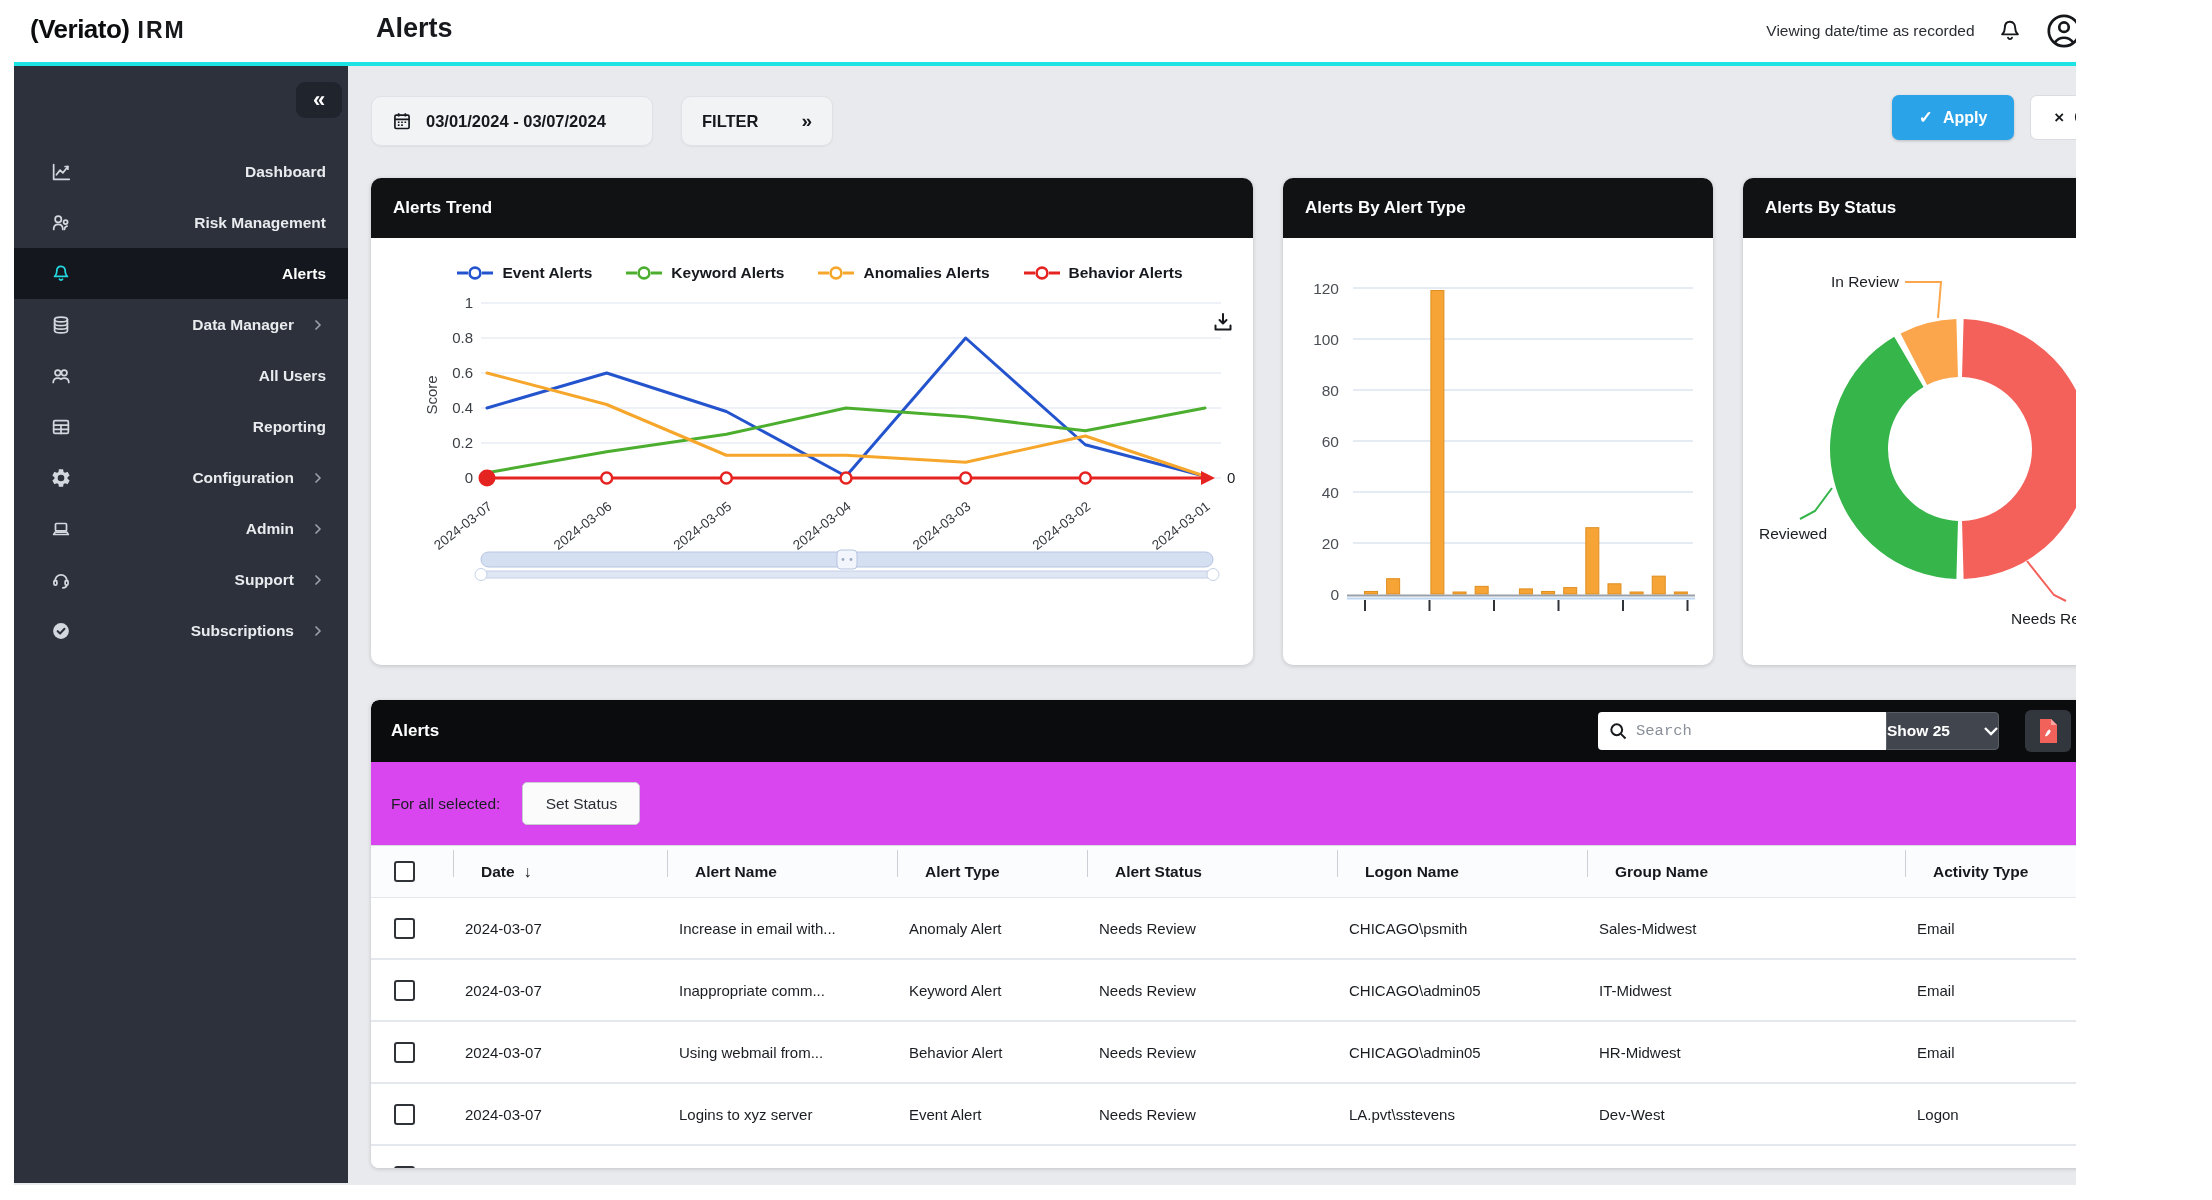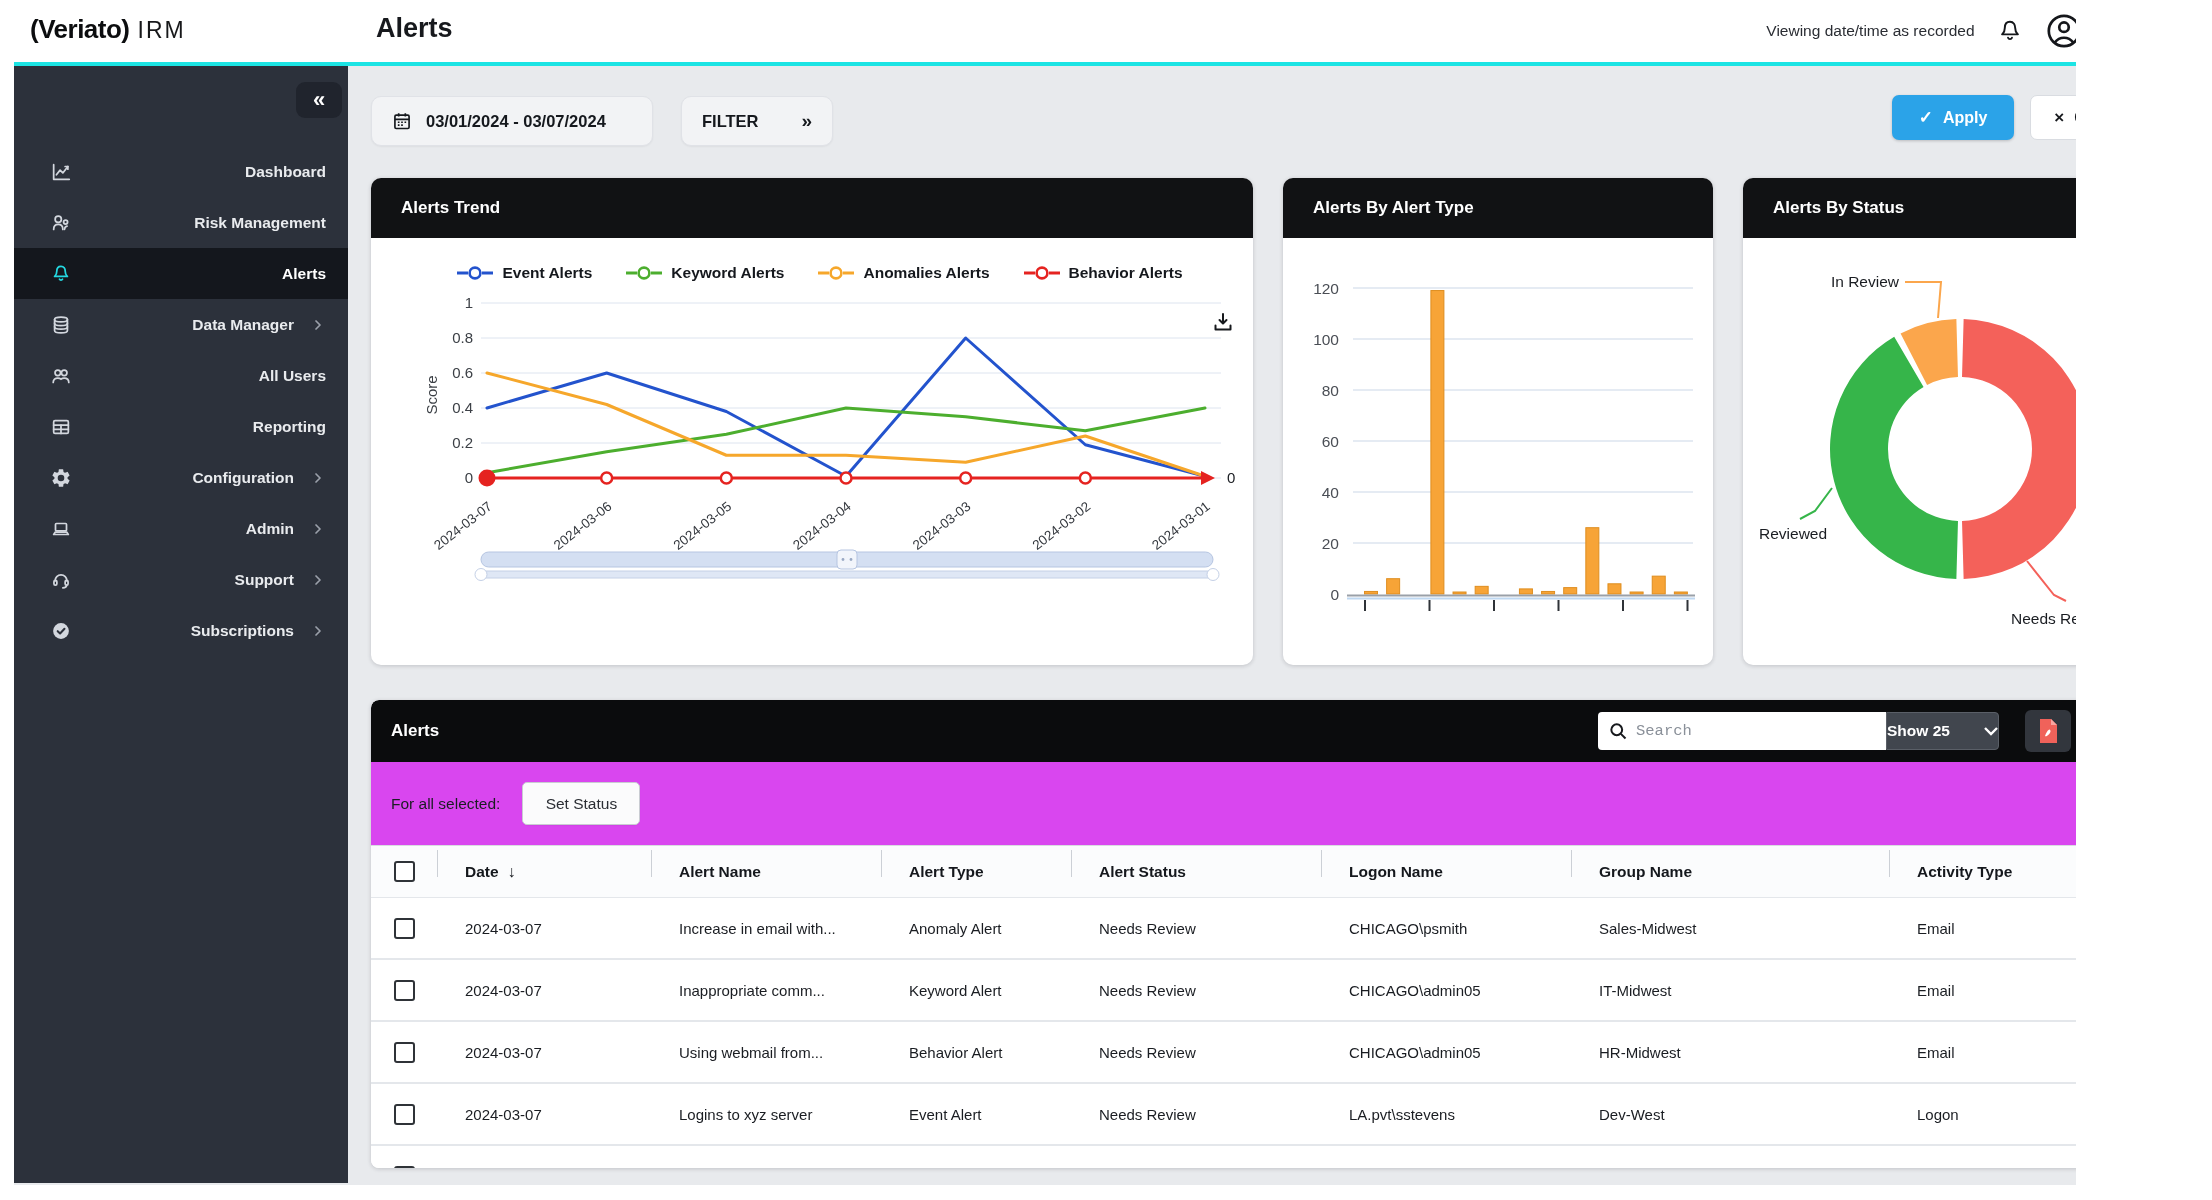--- a/index.html
+++ b/index.html
@@ -3,21 +3,21 @@
 <meta charset="utf-8">
 <style>
   * { margin:0; padding:0; box-sizing:border-box; }
   body { background:#fff; font-family:"Liberation Sans", sans-serif; }
   .stage { position:relative; width:2076px; height:1200px; background:#ffffff; overflow:hidden; }
 
   
   .hdr { position:absolute; left:0; top:0; width:2212px; height:62px; background:#fff; }
   .logo { position:absolute; left:30px; top:14px; display:flex; align-items:baseline; gap:8px; cursor:pointer; }
   .logo .brand { font-size:26px; font-weight:800; color:#0c0d0f; letter-spacing:-0.5px; }
-  .logo .sfx { font-size:23px; font-weight:400; color:#17181a; letter-spacing:2px; }
+  .logo .sfx { font-size:23px; font-weight:700; color:#17181a; letter-spacing:2px; }
   .page-title { position:absolute; left:376px; top:13px; font-size:27px; font-weight:600; color:#17191d; }
   .hdr-right { position:absolute; right:28px; top:0; height:62px; display:flex; align-items:center; gap:22px; }
   .view-mode { font-size:15.5px; color:#2a2d33; }
   .icon-btn { display:flex; align-items:center; cursor:pointer; }
   .uname { display:flex; align-items:center; gap:8px; font-size:15.5px; font-weight:600; color:#17191d; cursor:pointer; }
 
   .accent { position:absolute; left:14px; top:62px; width:2184px; height:4px; background:#1ce4e4; }
   .content-bg { position:absolute; left:14px; top:66px; width:2184px; height:1119px; background:#e8eaed; }
 
   
@@ -40,21 +40,21 @@
   .chip .dbl { font-size:19px; font-weight:700; }
   .btn { position:absolute; top:95px; height:45px; border-radius:7px; display:flex; align-items:center; justify-content:center;
          gap:10px; font-size:16px; font-weight:700; cursor:pointer; }
   .btn.apply { left:1892px; width:122px; background:#2ba3e8; color:#fff; box-shadow:0 1px 3px rgba(0,0,0,.2); }
   .btn.clear { left:2030px; width:133px; background:#ffffff; color:#17191d; border:1px solid #d9dce1; }
   .btn .gl { font-size:17px; font-weight:700; }
 
   
   .card { position:absolute; background:#fff; border-radius:10px; box-shadow:0 1px 4px rgba(20,24,31,.18); }
   .card-hd { height:60px; background:#111214; border-radius:10px 10px 0 0; display:flex; align-items:center; padding:0 22px; }
-  .card-hd .t { color:#fff; font-size:17px; font-weight:700;margin-left:8px; }
+  .card-hd .t { color:#fff; font-size:17px; font-weight:700; }
   .card.trend { left:371px; top:178px; width:882px; height:487px; }
   .card.bytype { left:1283px; top:178px; width:430px; height:487px; }
   .card.bystatus { left:1743px; top:178px; width:421px; height:487px; }
 
   .legend { margin-top:18px; height:34px; display:flex; justify-content:center; align-items:center; gap:34px;margin-left:16px; }
   .lg-item { display:flex; align-items:center; gap:9px; font-size:15.5px; font-weight:600; color:#15181d; cursor:pointer; }
   .dl-icon { position:absolute; right:18px; top:132px; cursor:pointer; }
 
   
   .gear-fly { position:absolute; left:2164px; top:331px; width:46px; height:46px; background:#fff; border-radius:9px;
@@ -77,21 +77,21 @@
   .exp-btn.xls { margin-left:22px; }
 
   .bulk-row { height:83px; display:flex; align-items:center; padding-left:20px; gap:22px; background:#d946ef; }
   .bulk-lbl { font-size:15.5px; color:#1a1d22; }
   .set-status { width:118px; height:43px; background:#fbfbfc; border:1px solid #c9ccd2; border-radius:5px;
                 font-size:15.5px; color:#2a2d33; display:flex; align-items:center; justify-content:center; cursor:pointer;
                 box-shadow:0 1px 1px rgba(0,0,0,.04); }
 
   .grid-row { display:grid; grid-template-columns:66px 214px 230px 190px 250px 250px 318px 1fr; align-items:center; }
   .t-head { height:53px; background:#fbfcfd; border-top:1px solid #d9dce1; border-bottom:1px solid #e4e7eb; }
-  .t-head .hcell { position:relative; font-size:15.5px; font-weight:700; color:#15181d; padding-left:28px; display:flex; align-items:center; gap:9px; }
+  .t-head .hcell { position:relative; font-size:15.5px; font-weight:700; color:#15181d; padding-left:28px; display:flex; align-items:center; gap:9px;margin-left:16px; }
   .t-head .hcell .sep { position:absolute; left:0; top:-13px; width:1px; height:27px; background:#ccd0d6; }
   .sort { font-size:16px; font-weight:600; }
   .t-row { height:62px; border-bottom:2px solid #e4e7eb; background:#fff; cursor:pointer; }
   .t-row .cell { font-size:15px; color:#1a1d22; padding-left:28px; white-space:nowrap; overflow:hidden; }
   .cb-cell { display:flex; justify-content:center; }
   .cb { width:21px; height:21px; border:2px solid #2f3338; border-radius:3px; background:#fff; cursor:pointer; }
 
   .vscroll { position:absolute; right:16px; top:198px; width:13px; height:268px; background:#f3f4f6; border:1px solid #e4e6ea; }
   .vscroll .arr { width:100%; height:15px; display:flex; align-items:center; justify-content:center; font-size:8px; color:#7c8088; }
   .vscroll .thumb { position:absolute; left:1px; top:16px; width:9px; height:205px; background:#c2c5ca; border-radius:4px; cursor:pointer; }

